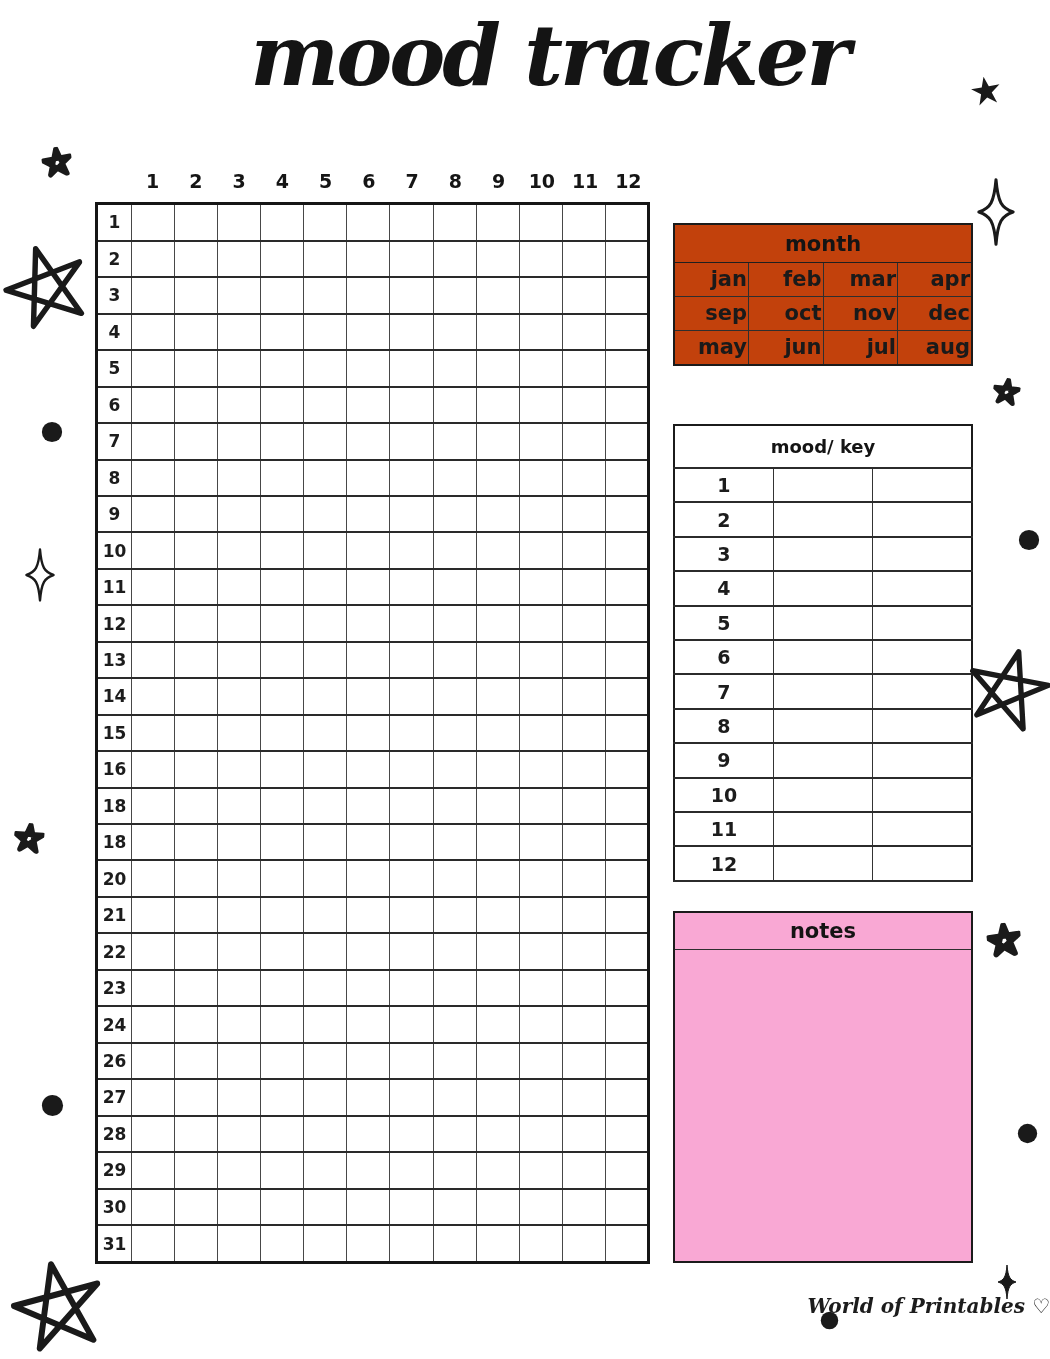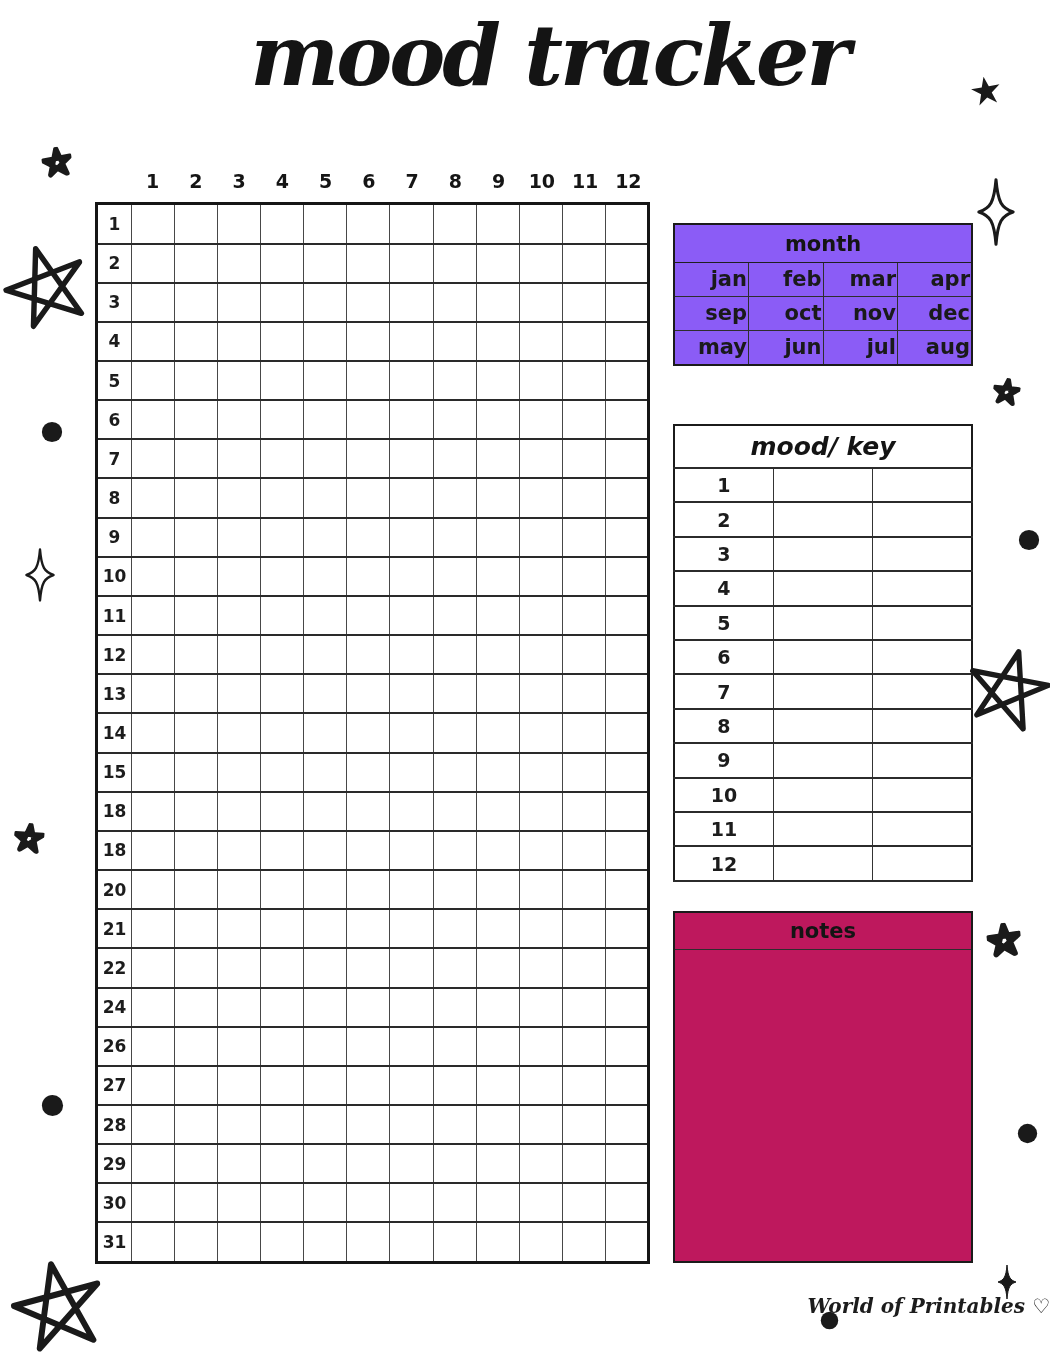--- a/index.html
+++ b/index.html
@@ -53,58 +53,58 @@
     width:33px;
     text-align:center;
     font-size:17px; font-weight:bold; color:#1c1c1c;
   }
 
   
   .month-table {
     position:absolute; left:673px; top:223px;
     width:300px; height:143px;
     border-collapse:collapse; table-layout:fixed;
-    border:2.5px solid #1b1b1b; background:#8b5cf6;
+    border:2.5px solid #1b1b1b; background:#c2410c;
   }
   .month-table th {
     height:35px; font-size:21px; font-weight:bold;
     border:1.8px solid #1f1f1f; text-align:center; color:#141414;
   }
   .month-table td {
     border:1.5px solid #2e2e2e;
     text-align:right; font-size:21px; font-weight:bold; color:#1a1a1a;
   }
 
   .mood-table {
     position:absolute; left:673px; top:424px;
     width:300px; height:458px;
     border-collapse:collapse; table-layout:fixed;
     border:2.5px solid #1b1b1b; background:#fff;
   }
   .mood-table th {
-    height:39px; font-size:25px; font-weight:bold;
-    border:1.8px solid #1f1f1f; text-align:center; color:#141414;font-style:italic;
+    height:39px; font-size:18px; font-weight:bold;
+    border:1.8px solid #1f1f1f; text-align:center; color:#141414;
   }
   .mood-table td {
     border-top:2px solid #2b2b2b;
     border-bottom:2px solid #2b2b2b;
     border-left:1.6px solid #343434;
     border-right:1.6px solid #343434;
     padding:0;
   }
   .mood-table td.num {
     width:42px; text-align:center;
     font-size:19px; font-weight:bold; color:#1c1c1c;
   }
   .mood-table td.tail { width:29px; }
 
   .notes-box {
     position:absolute; left:673px; top:911px;
     width:300px; height:352px;
-    border:2.5px solid #1b1b1b; background:#be185d;
+    border:2.5px solid #1b1b1b; background:#f9a8d4;
     box-sizing:border-box;
     display:flex; flex-direction:column;
   }
   .notes-header {
     height:36px; line-height:36px;
     text-align:center; font-size:21px; font-weight:bold; color:#141414;
     border-bottom:1.6px solid #2e2e2e;
   }
   .notes-body { flex:1; }
 
@@ -364,20 +364,35 @@
           <td></td>
           <td></td>
           <td></td>
           <td></td>
           <td></td>
           <td></td>
           <td></td>
           <td></td>
         </tr>
         <tr>
+          <td class="row-label">16</td>
+          <td></td>
+          <td></td>
+          <td></td>
+          <td></td>
+          <td></td>
+          <td></td>
+          <td></td>
+          <td></td>
+          <td></td>
+          <td></td>
+          <td></td>
+          <td></td>
+        </tr>
+        <tr>
           <td class="row-label">18</td>
           <td></td>
           <td></td>
           <td></td>
           <td></td>
           <td></td>
           <td></td>
           <td></td>
           <td></td>
           <td></td>
@@ -425,20 +440,35 @@
           <td></td>
           <td></td>
           <td></td>
           <td></td>
           <td></td>
           <td></td>
           <td></td>
         </tr>
         <tr>
           <td class="row-label">22</td>
+          <td></td>
+          <td></td>
+          <td></td>
+          <td></td>
+          <td></td>
+          <td></td>
+          <td></td>
+          <td></td>
+          <td></td>
+          <td></td>
+          <td></td>
+          <td></td>
+        </tr>
+        <tr>
+          <td class="row-label">23</td>
           <td></td>
           <td></td>
           <td></td>
           <td></td>
           <td></td>
           <td></td>
           <td></td>
           <td></td>
           <td></td>
           <td></td>

